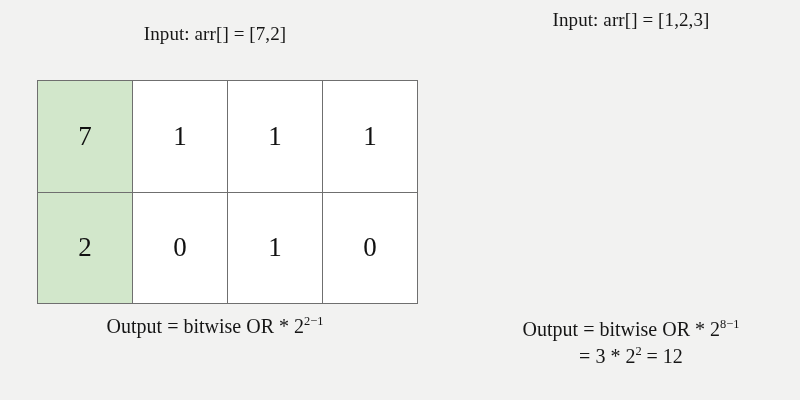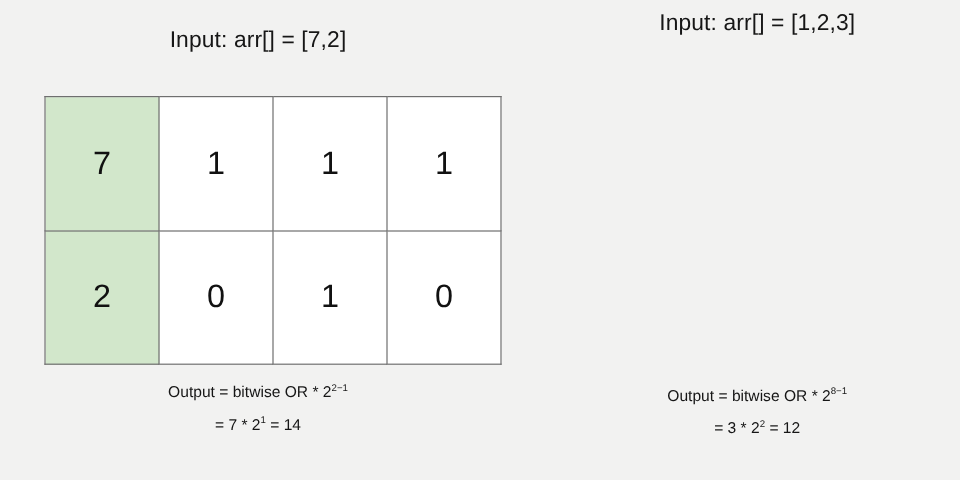--- a/index.html
+++ b/index.html
@@ -12,20 +12,21 @@
     background: #f2f2f1;
     font-family: "Liberation Sans", sans-serif;
     color: #111111;
     overflow: hidden;
     position: relative;
   }
   .stage {
     position: relative;
     width: 800px;
     height: 400px;
+    font-family: Liberation Serif, serif;
   }
 
   
   .panel {
     position: absolute;
     box-sizing: border-box;
   }
   #panel-left  { left: 0px;   top: 0px; width: 430px; height: 400px; }
   #panel-right { left: 446px; top: 0px; width: 370px; height: 400px; }
 
@@ -72,21 +73,21 @@
     font-size: 14px !important;
     line-height: 19px;
     letter-spacing: -0.1px;
   }
 
   
   .formula-block {
     position: absolute;
     width: 100%;
     text-align: center;
-    font-size: 13px;
+    font-size: 20px;
     line-height: 27px;
     color: #161616;
     white-space: nowrap;
   }
   #panel-left  .formula-block { top: 313px; }
   #panel-right .formula-block { top: 316px; }
   .formula-line { display: block; }
   .formula-line sup {
     font-size: 0.62em;
     vertical-align: super;
@@ -114,21 +115,20 @@
           <td class="label-cell">2</td>
           <td>0</td>
           <td>1</td>
           <td>0</td>
         </tr>
       </tbody>
     </table>
 
     <div class="formula-block">
       <span class="formula-line"><span>Output = bitwise OR * 2</span><sup>2−1</sup></span>
-      <span class="formula-line"><span>= 7 * 2</span><sup>1</sup><span> = 14</span></span>
     </div>
   </section>
 
   <section class="panel" id="panel-right">
 
     <div class="panel-title">Input: arr[] = [1,2,3]</div>
 
     <div class="formula-block">
       <span class="formula-line"><span>Output = bitwise OR * 2</span><sup>8−1</sup></span>
       <span class="formula-line"><span>= 3 * 2</span><sup>2</sup><span> = 12</span></span>

